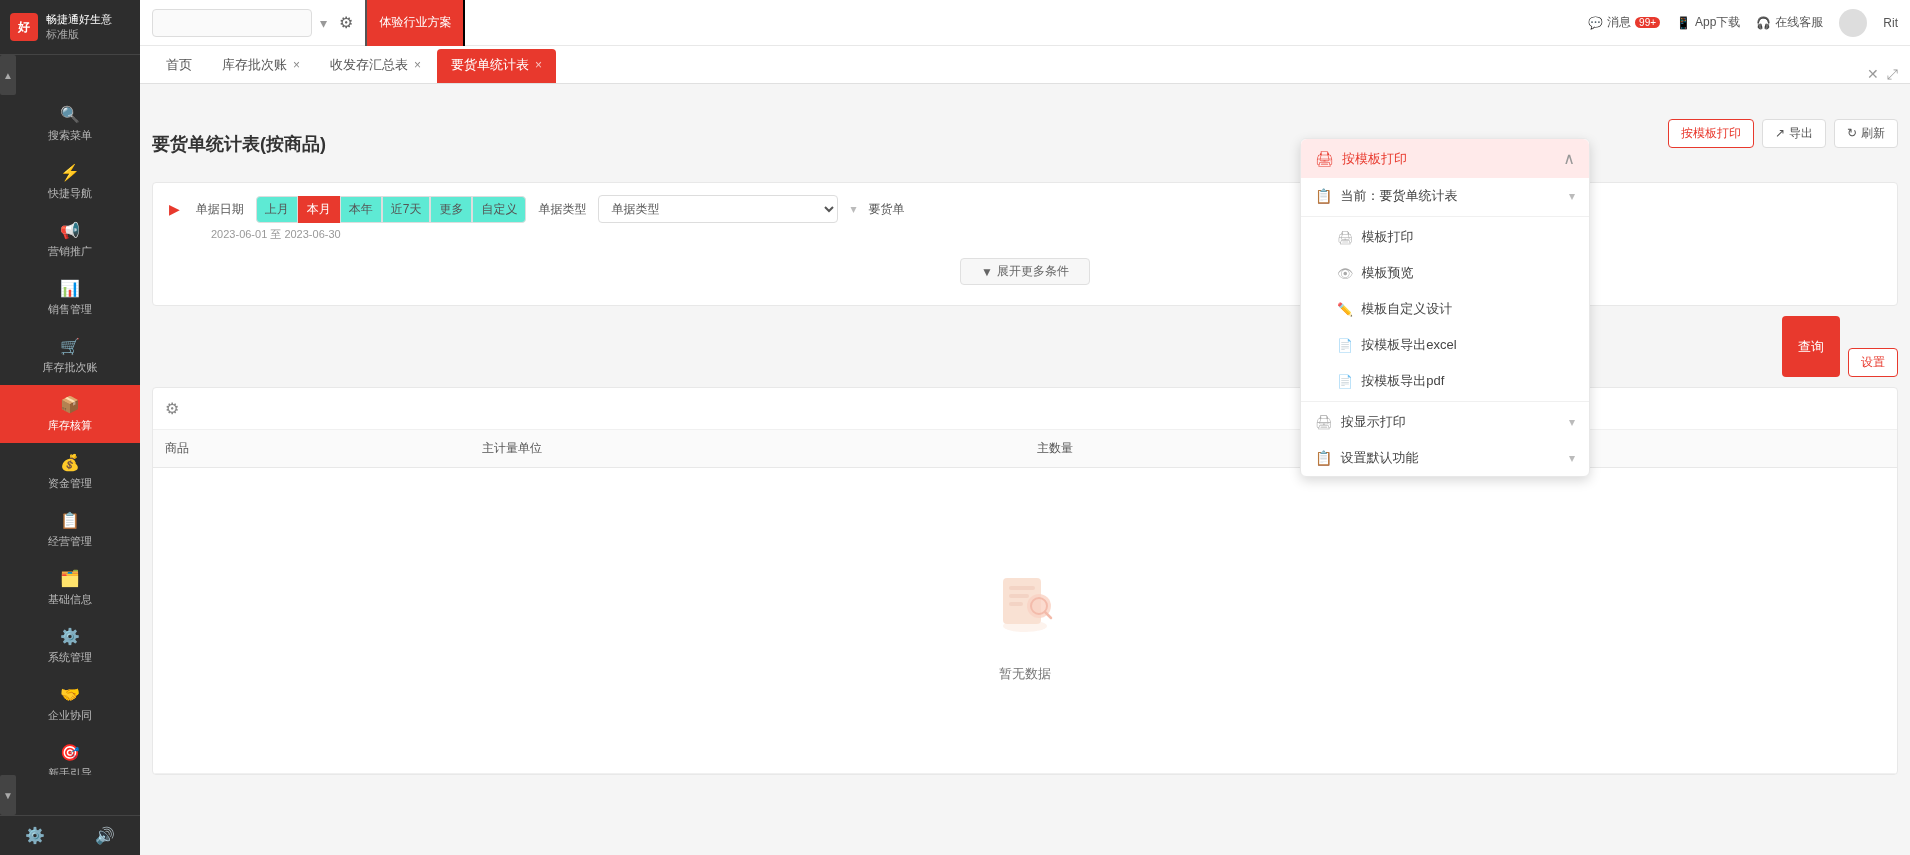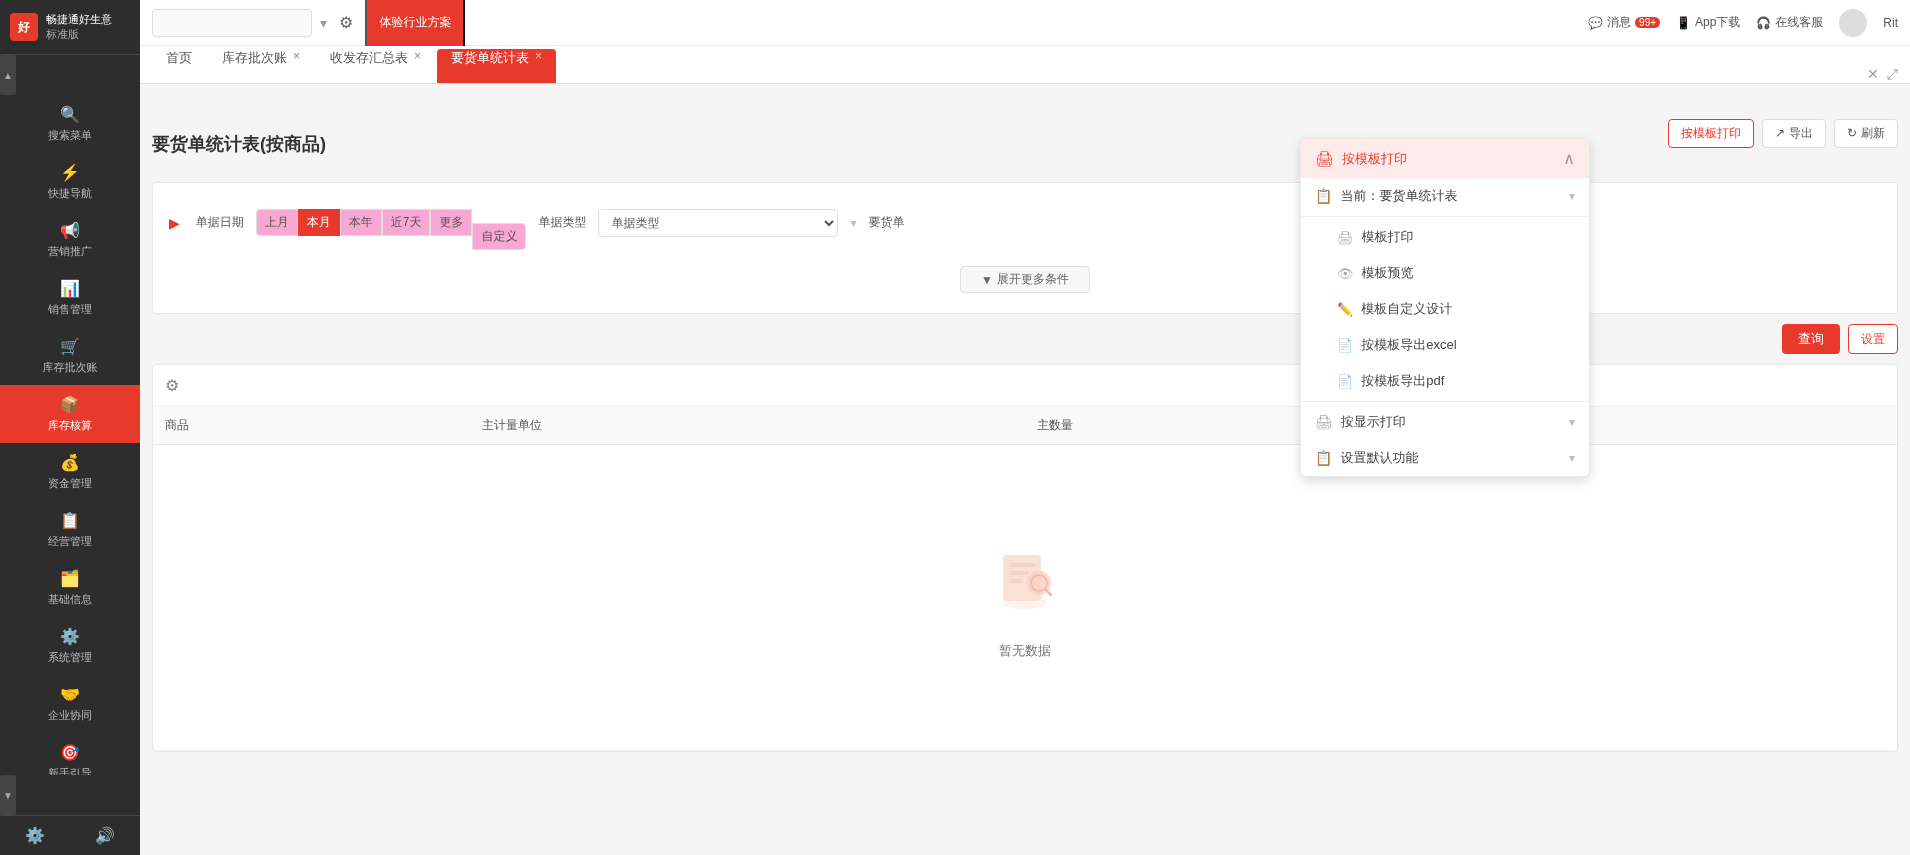--- a/index.html
+++ b/index.html
@@ -31,42 +31,42 @@
     .topbar-gear { font-size: 16px; color: #666; cursor: pointer; margin-left: 4px; }
     .topbar-trial { background: #e8392d; color: white; padding: 20px 12px; border-radius: 4px; font-size: 12px; cursor: pointer; margin-left: 4px; }
     .topbar-right { margin-left: auto; display: flex; align-items: center; gap: 16px; }
     .topbar-right-item { display: flex; align-items: center; gap: 4px; color: #555; font-size: 12px; cursor: pointer; }
     .topbar-badge { background: #e8392d; color: white; border-radius: 8px; padding: 0 4px; font-size: 10px; min-width: 16px; text-align: center; }
     .topbar-avatar { width: 28px; height: 28px; background: #ddd; border-radius: 50%; }
     .topbar-username { font-size: 12px; color: #555; }
 
     
     .tabs { height: 38px; background: #fff; border-bottom: 1px solid #e0e0e0; display: flex; align-items: flex-end; padding: 0 12px; }
-    .tab { height: 34px; padding: 0 14px; display: flex; gap: 6px; font-size: 13px; color: #555; cursor: pointer; border-bottom: 2px solid transparent; margin-right: 2px; }
+    .tab { height: 34px; padding: 0 14px; display: flex; align-items: center; gap: 6px; font-size: 13px; color: #555; cursor: pointer; border-bottom: 2px solid transparent; margin-right: 2px; }
     .tab.active { color: #fff; background: #e8392d; border-radius: 4px 4px 0 0; }
     .tab-close { font-size: 12px; color: inherit; opacity: 0.7; }
     .tab-home { color: #555; }
     .tab-window-controls { margin-left: auto; display: flex; gap: 8px; font-size: 14px; color: #999; cursor: pointer; }
 
     
     .content { flex: 1; overflow: auto; background: #f5f5f5; padding: 12px; }
 
     
     .page-title { font-size: 18px; font-weight: bold; color: #333; margin-bottom: 14px; margin-top: 36px; }
 
     
     .filter-card { background: #fff; border-radius: 4px; padding: 12px 16px; margin-bottom: 10px; border: 1px solid #e8e8e8; }
     .filter-row { display: flex; align-items: center; gap: 12px; flex-wrap: wrap; }
     .filter-expand-btn { display: flex; align-items: center; gap: 4px; cursor: pointer; margin: 8px auto; color: #666; font-size: 12px; background: #f7f7f7; border: 1px solid #e0e0e0; border-radius: 4px; padding: 4px 20px; width: fit-content; }
 
     .filter-label { font-size: 12px; color: #555; white-space: nowrap; }
     .filter-toggle { display: flex; align-items: center; gap: 0; }
-    .filter-btn { padding: 4px 8px; font-size: 12px; border: 1px solid #ddd; cursor: pointer; background: #f9a8d4; color: #555; }
+    .filter-btn { padding: 4px 8px; font-size: 12px; border: 1px solid #ddd; cursor: pointer; background: #5eead4; color: #555; }
     .filter-btn:first-child { border-radius: 4px 0 0 4px; }
-    .filter-btn:last-child { border-radius: 0 4px 4px 0; margin-top: 28px; }
+    .filter-btn:last-child { border-radius: 0 4px 4px 0; }
     .filter-btn.active { background: #e8392d; color: #fff; border-color: #e8392d; }
     .filter-date-range { font-size: 11px; color: #999; margin-top: 2px; }
 
     .filter-select { height: 28px; border: 1px solid #ddd; border-radius: 4px; padding: 0 8px; font-size: 12px; background: #fff; color: #555; min-width: 180px; }
     .filter-select-wide { min-width: 240px; }
 
     
     .table-card { background: #fff; border-radius: 4px; border: 1px solid #e8e8e8; overflow: hidden; }
     .table-toolbar { height: 42px; display: flex; align-items: center; padding: 0 12px; border-bottom: 1px solid #f0f0f0; gap: 8px; }
     .toolbar-gear { font-size: 16px; color: #888; cursor: pointer; }
@@ -77,21 +77,21 @@
 
     
     .empty-state { display: flex; flex-direction: column; align-items: center; justify-content: center; padding: 80px 0; }
     .empty-icon { font-size: 64px; margin-bottom: 12px; opacity: 0.5; }
     .empty-text { color: #737373; font-size: 13px; }
 
     
     .action-bar { display: flex; align-items: center; justify-content: flex-end; gap: 8px; padding: 8px 12px 0; }
     .btn-primary { background: #e8392d; color: #fff; border: none; border-radius: 4px; padding: 6px 16px; font-size: 13px; cursor: pointer; }
     .btn-default { background: #fff; color: #555; border: 1px solid #ddd; border-radius: 4px; padding: 5px 12px; font-size: 12px; cursor: pointer; }
-    .btn-setting { background: #fff; color: #e8392d; border: 1px solid #e8392d; border-radius: 4px; padding: 5px 12px; font-size: 12px; cursor: pointer; }
+    .btn-setting { background: #fff; color: #e8392d; border: 1px solid #e8392d; border-radius: 4px; padding: 5px 12px; font-size: 12px; cursor: pointer; margin-top: 32px; }
 
     
     .print-dropdown { position: fixed; top: 138px; right: 320px; width: 290px; background: #fff; border: 1px solid #e8e8e8; border-radius: 6px; box-shadow: 0 4px 12px rgba(0,0,0,0.15); z-index: 1000; }
     .dropdown-header { background: #ffeaea; display: flex; align-items: center; justify-content: space-between; padding: 10px 14px; border-radius: 6px 6px 0 0; }
     .dropdown-header-left { display: flex; align-items: center; gap: 8px; font-size: 13px; font-weight: 500; color: #e8392d; }
     .dropdown-header-icon { color: #e8392d; font-size: 15px; }
     .dropdown-close { color: #999; cursor: pointer; font-size: 16px; }
     .dropdown-item { display: flex; align-items: center; justify-content: space-between; padding: 9px 14px 9px 36px; cursor: pointer; color: #444; font-size: 13px; }
     .dropdown-item-icon { color: #aaa; font-size: 13px; margin-right: 8px; }
     .dropdown-item-left { display: flex; align-items: center; }
@@ -254,20 +254,21 @@
         </div>
 
         <span class="filter-label">单据类型</span>
         <select class="filter-select filter-select-wide">
           <option value="">单据类型</option>
         </select>
         <span style="font-size:12px;color:#bbb;">▾</span>
 
         <span class="filter-label">要货单</span>
       </div>
+      <div class="filter-date-range" style="margin-left:42px; margin-top:4px;">2023-06-01 至 2023-06-30</div>
 
       <div style="display:flex; justify-content:center; margin-top:8px;">
         <div class="filter-expand-btn">
           <span>▼</span>
           <span>展开更多条件</span>
         </div>
       </div>
     </div>
 
     <div style="display:flex; justify-content:flex-end; gap:8px; margin-bottom:10px;">

